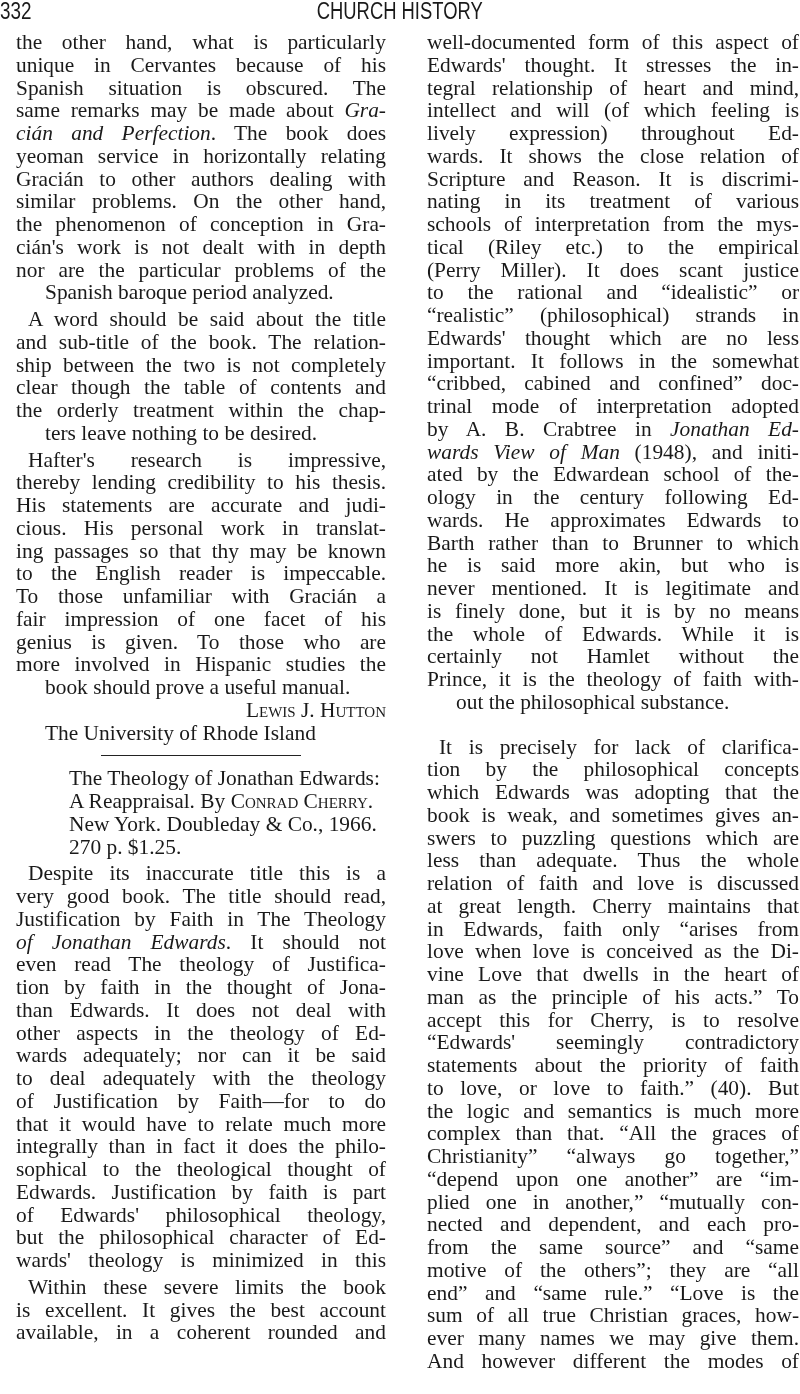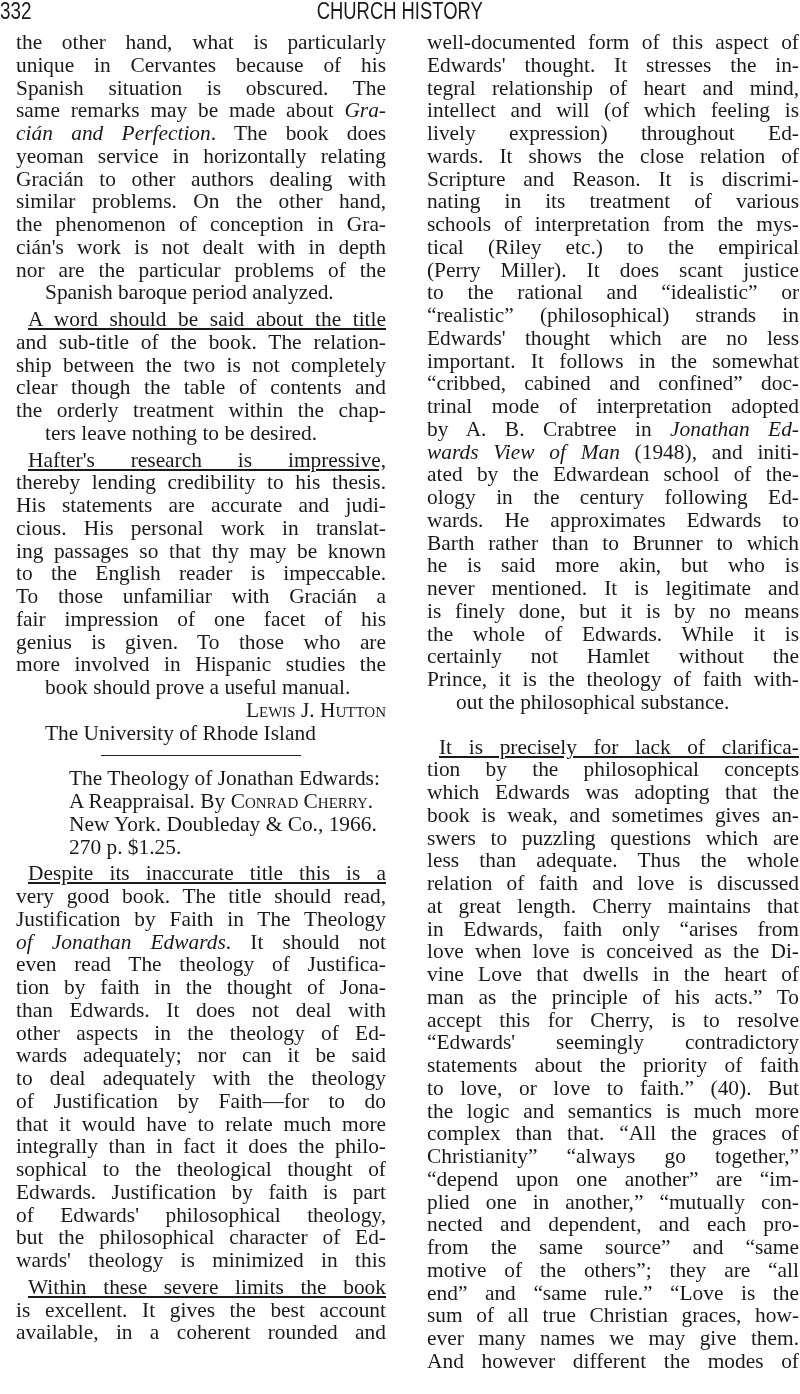--- a/index.html
+++ b/index.html
@@ -9,21 +9,21 @@
   .page-num { position:absolute; left:0; top:-2px; font-family:"Liberation Sans Narrow","Liberation Sans",sans-serif;
               font-size:23px; transform:scaleX(0.82); transform-origin:left top; }
   .running-head { position:absolute; left:0; width:800px; top:-2px; text-align:center;
                   font-family:"Liberation Sans","DejaVu Sans",sans-serif; font-size:23px; }
   .running-head span { display:inline-block; transform:scaleX(0.8); }
   .col { position:absolute; top:31px; font-size:21.4px; line-height:22.75px; }
   .col.left { left:16px; width:370px; }
   .col.right { left:427px; width:372px; }
   .line { display:block; text-align:justify; text-align-last:justify; white-space:nowrap; height:22.75px; overflow:visible; }
   .line.last { text-align-last:left;margin-left:29px; }
-  .line.indent { padding-left:12px;text-decoration:underline; }
+  .line.indent { padding-left:12px; }
   .line.right-align { text-align:center; text-align-last:right; }
   .line.hang { padding-left:24px; }
   .gap { display:block; height:4px; }
   .gap-lg { display:block; height:22px; }
   i, .it { }
   .sc { font-variant:small-caps; }
   .divider { display:block; width:200px; height:0; border-top:1.5px solid #222; margin:11px 0 11px 85px; }
 </style>
 </head>
 <body>

